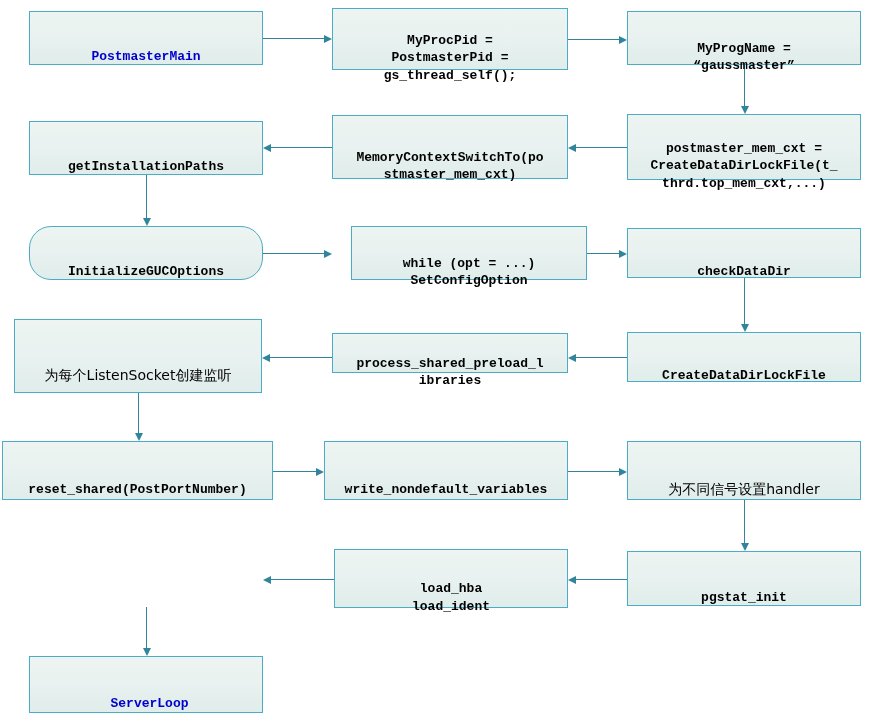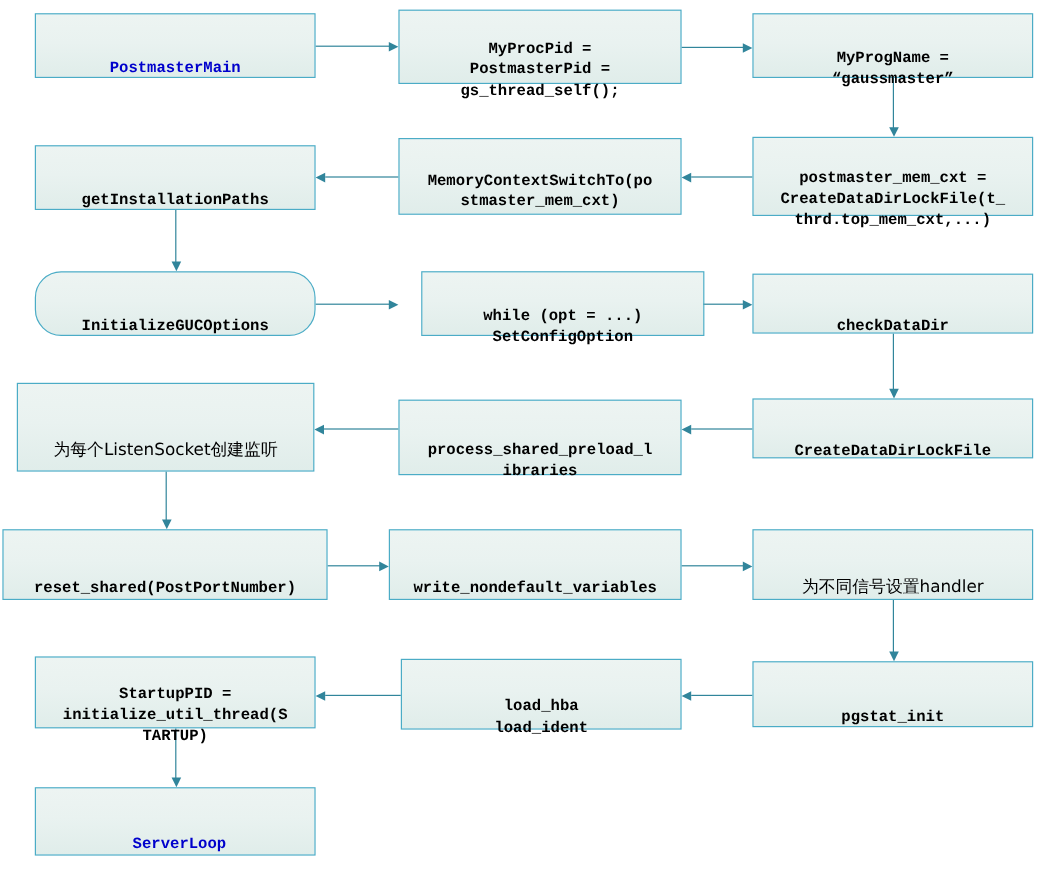--- a/index.html
+++ b/index.html
@@ -150,34 +150,31 @@
     </div>
     <div class="node accent" style="left: 29px; top: 11px; width: 234px; height: 54px;"><span class="node-label">PostmasterMain</span></div>
     <div class="node" style="left: 332px; top: 8px; width: 236px; height: 62px;"><span class="node-label">MyProcPid =
 PostmasterPid =
 gs_thread_self();</span></div>
     <div class="node" style="left: 627px; top: 11px; width: 234px; height: 54px;"><span class="node-label">MyProgName =
 “gaussmaster”</span></div>
     <div class="node" style="left: 627px; top: 114px; width: 234px; height: 66px;"><span class="node-label">postmaster_mem_cxt =
 CreateDataDirLockFile(t_
 thrd.top_mem_cxt,...)</span></div>
-    <div class="node" style="left: 332px; top: 115px; width: 236px; height: 64px; align-items: flex-end;"><span class="node-label">MemoryContextSwitchTo(po
+    <div class="node" style="left: 332px; top: 115px; width: 236px; height: 64px;"><span class="node-label">MemoryContextSwitchTo(po
 stmaster_mem_cxt)</span></div>
     <div class="node" style="left: 29px; top: 121px; width: 234px; height: 54px;"><span class="node-label">getInstallationPaths</span></div>
     <div class="node" style="left: 29px; top: 226px; width: 234px; height: 54px; border-radius: 22px;"><span class="node-label">InitializeGUCOptions</span></div>
     <div class="node" style="left: 351px; top: 226px; width: 236px; height: 54px;"><span class="node-label">while (opt = ...)
 SetConfigOption</span></div>
     <div class="node" style="left: 627px; top: 228px; width: 234px; height: 50px; text-align: center;"><span class="node-label">checkDataDir</span></div>
     <div class="node" style="left: 627px; top: 332px; width: 234px; height: 50px;"><span class="node-label">CreateDataDirLockFile</span></div>
-    <div class="node" style="left: 332px; top: 333px; width: 236px; height: 63px;"><span class="node-label">process_shared_preload_l
+    <div class="node" style="left: 332px; top: 333px; width: 236px; height: 40px;"><span class="node-label">process_shared_preload_l
 ibraries</span></div>
     <div class="node cjk" style="left: 14px; top: 319px; width: 248px; height: 74px;"><span class="node-label">为每个ListenSocket创建监听</span></div>
     <div class="node" style="left: 2px; top: 441px; width: 271px; height: 59px;"><span class="node-label">reset_shared(PostPortNumber)</span></div>
     <div class="node" style="left: 324px; top: 441px; width: 244px; height: 59px;"><span class="node-label">write_nondefault_variables</span></div>
     <div class="node cjk" style="left: 627px; top: 441px; width: 234px; height: 59px;"><span class="node-label">为不同信号设置handler</span></div>
     <div class="node" style="left: 627px; top: 551px; width: 234px; height: 55px;"><span class="node-label">pgstat_init</span></div>
     <div class="node" style="left: 334px; top: 549px; width: 234px; height: 59px;"><span class="node-label">load_hba
 load_ident</span></div>
-    <div class="node" style="left: 29px; top: 547px; width: 234px; height: 60px;"><span class="node-label">StartupPID =
-initialize_util_thread(S
-TARTUP)</span></div>
     <div class="node accent" style="left: 29px; top: 656px; width: 234px; height: 57px; padding-left: 10px;"><span class="node-label">ServerLoop</span></div>
   </div>
 
 </body></html>

